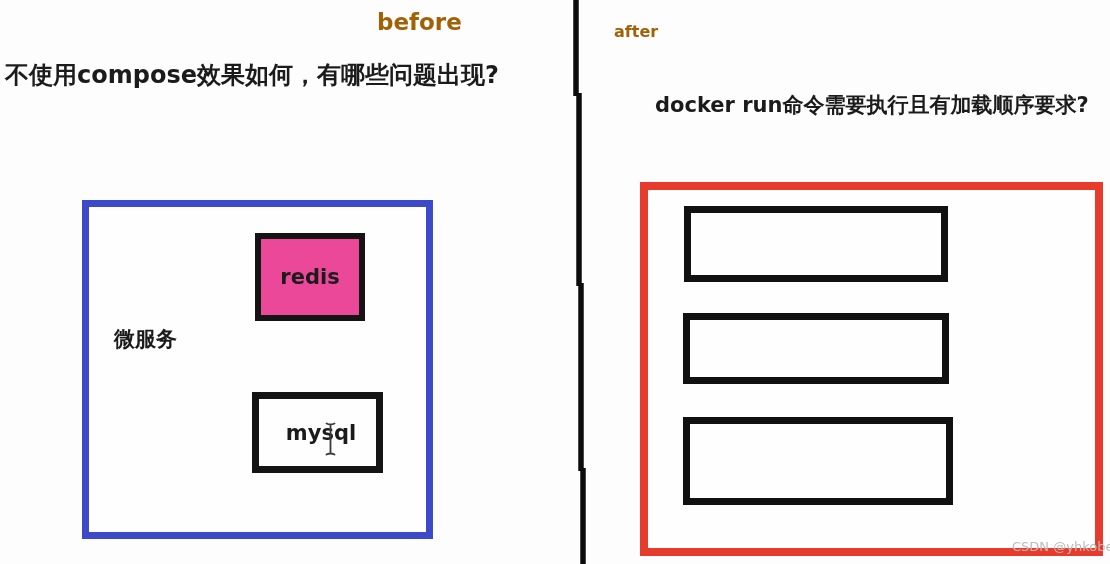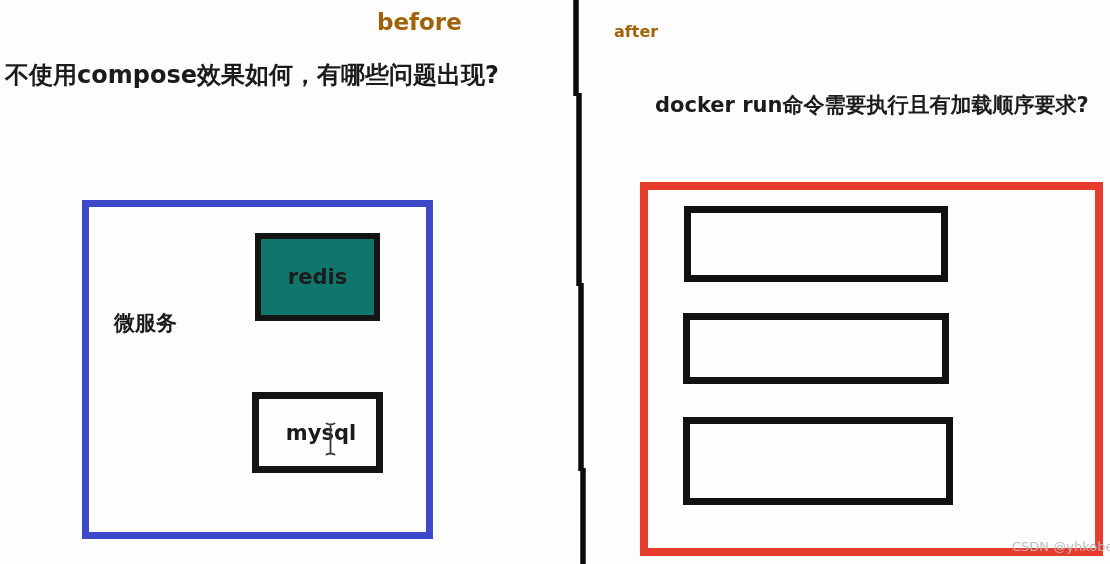--- a/index.html
+++ b/index.html
@@ -45,24 +45,24 @@
   
   .group-box-blue {
     left: 82px; top: 200px;
     width: 351px; height: 339px;
     border: 7px solid #3c4ac9;
     box-sizing: border-box;
     background: #fefefe;
   }
   .redis-box {
     left: 255px; top: 233px;
-    width: 125px; height: 88px;
+    width: 110px; height: 88px;
     border: 6px solid #141414;
     box-sizing: border-box;
-    background: #0f766e;
+    background: #ec4899;
     display: flex; align-items: center; justify-content: center;
   }
   .mysql-box {
     left: 252px; top: 392px;
     width: 131px; height: 81px;
     border: 7px solid #141414;
     box-sizing: border-box;
     background: #fefefe;
     display: flex; align-items: center; justify-content: center; padding-left: 7px;
   }
@@ -122,21 +122,21 @@
   </svg>
 
   <div class="layer">
 
     <div class="abs title-text" style="left:377px; top:9px;">before</div>
 
     <div class="abs question-text" style="left:5px; top:59px;">不使用compose效果如何，有哪些问题出现?</div>
 
     <div class="abs group-box-blue"></div>
 
-    <div class="abs shape-label" style="left:114px; top:309px;">微服务</div>
+    <div class="abs shape-label" style="left:114px; top:325px;">微服务</div>
 
     <div class="abs redis-box">
       <span class="shape-label">redis</span>
     </div>
 
     <div class="abs mysql-box">
       <span class="shape-label">mysql</span>
     </div>
 
     <svg class="abs ibeam" viewBox="0 0 13 36" xmlns="http://www.w3.org/2000/svg" aria-hidden="true">

